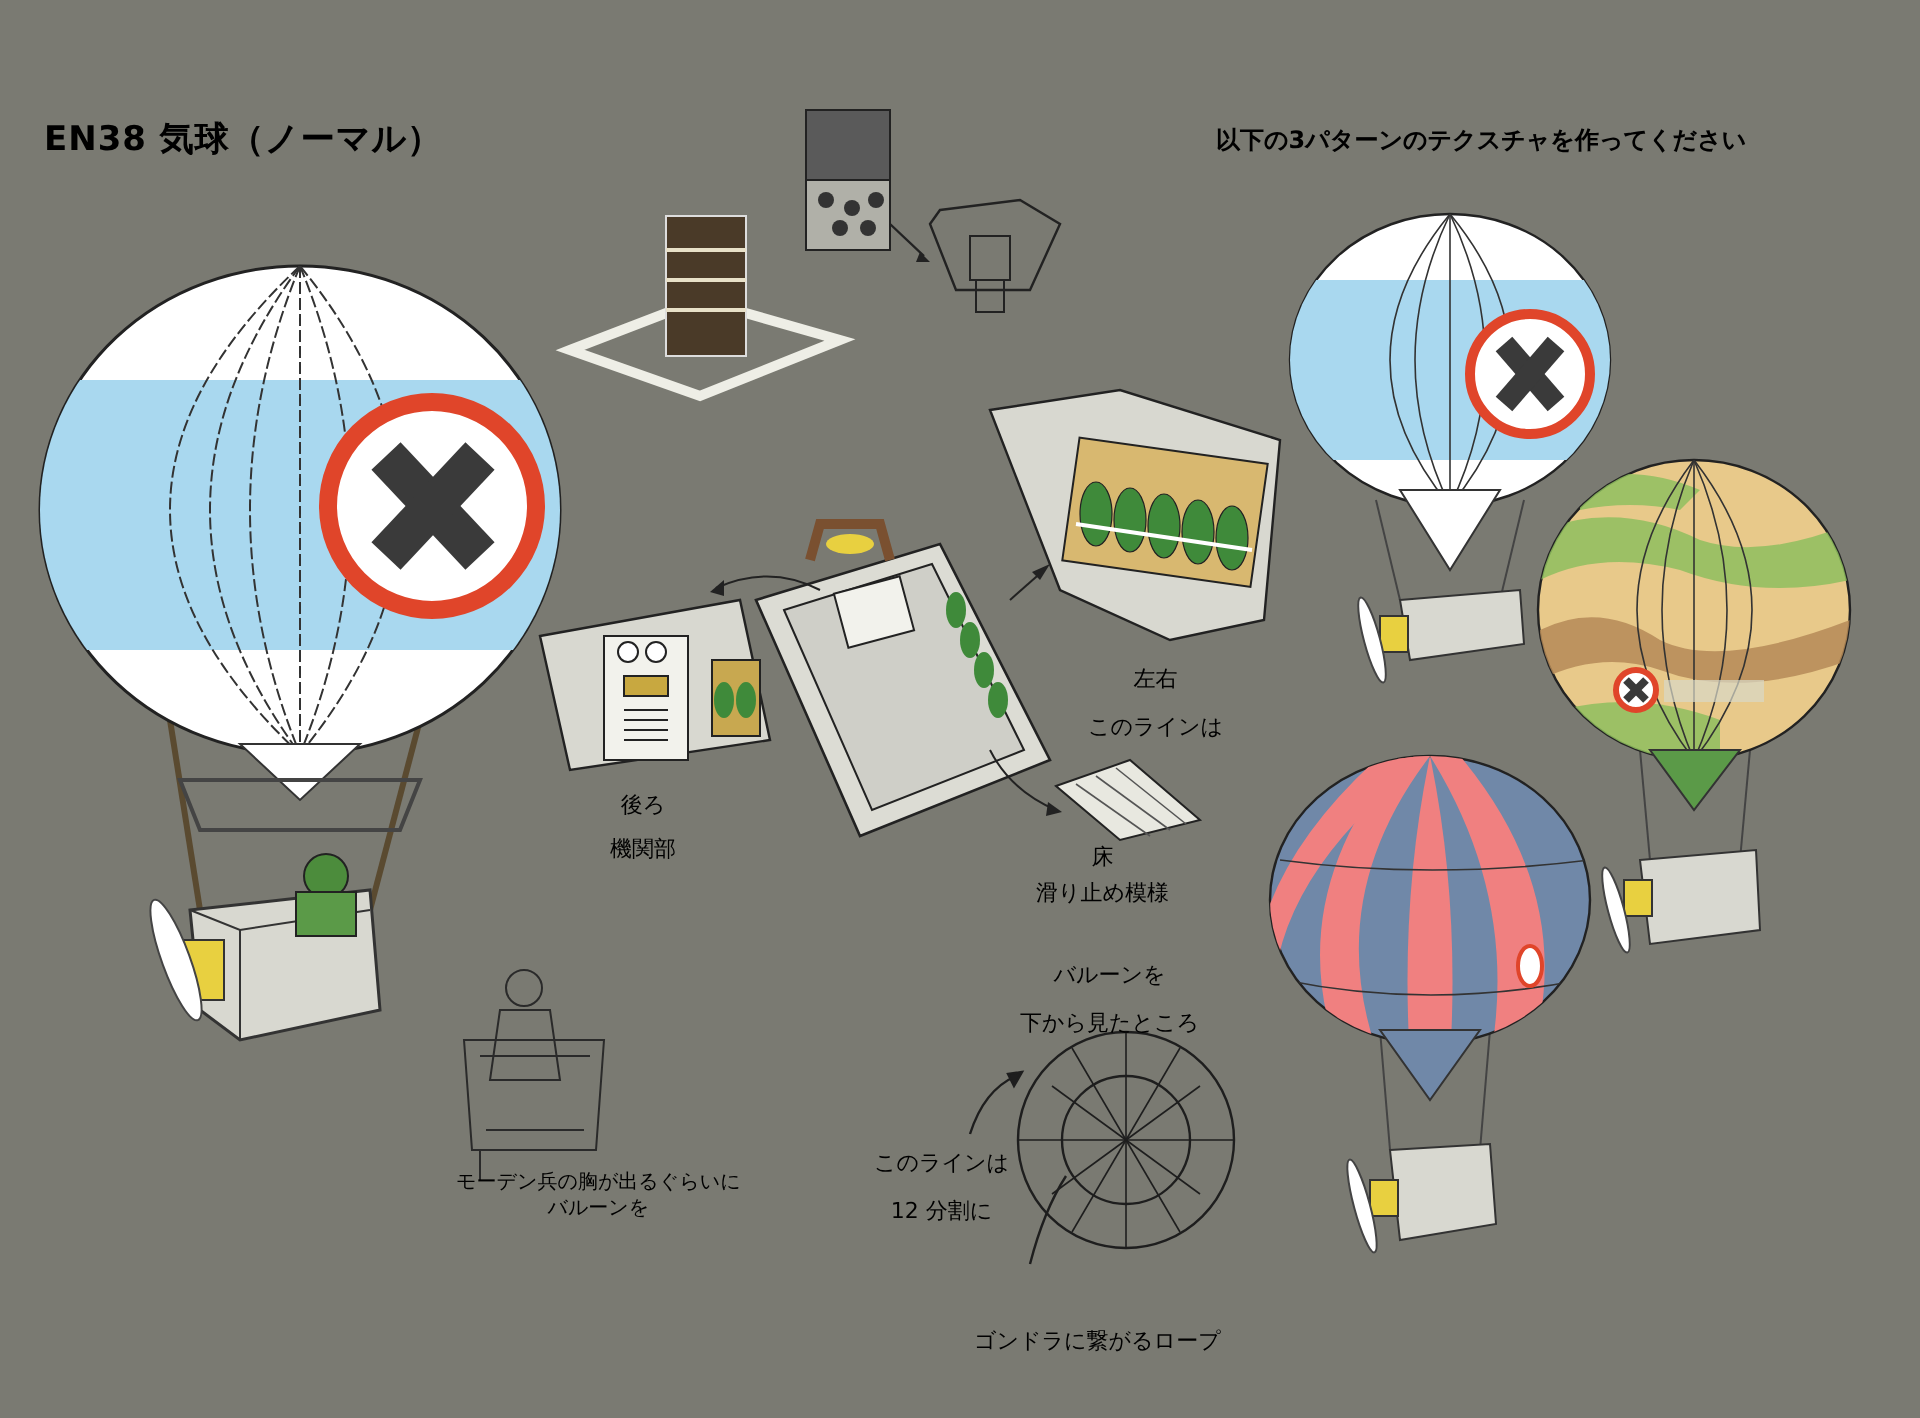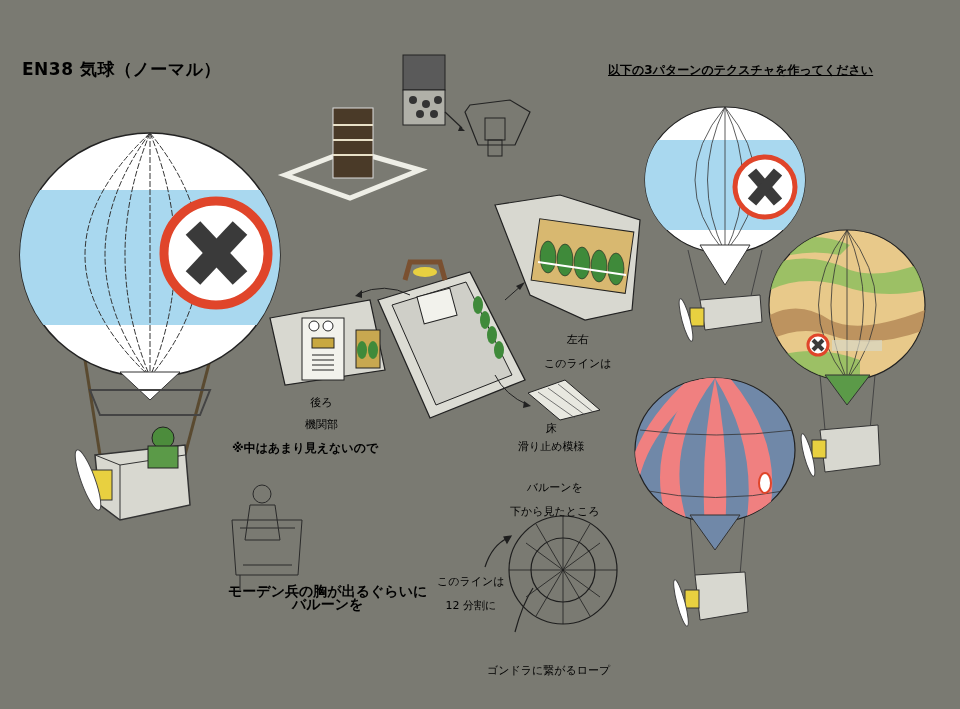--- a/index.html
+++ b/index.html
@@ -1,22 +1,22 @@
 <!DOCTYPE html>
 <html><head>
 <meta charset="utf-8">
 <style>
   html,body{margin:0;padding:0;}
   body{width:960px;height:709px;background:#7a7a72;position:relative;overflow:hidden;font-family:"DejaVu Sans",sans-serif;color:#1e1e1e;}
   .txt{position:absolute;white-space:nowrap;color:#000000;text-align:center;}
   .title{left:22px;top:58px;font-size:17px;font-weight:bold;letter-spacing:0.5px;}
-  .instr{left:608px;top:62px;font-size:12px;font-weight:bold;line-height:17px;text-decoration:underline;}
+  .instr{left:608px;top:62px;font-size:12px;font-weight:bold;line-height:17px;}
   .lbl{font-size:11px;font-weight:normal;}
   .note{font-size:12px;font-weight:bold;line-height:17px;}
-  .small{font-size:14px;font-weight:bold;line-height:13px;}
+  .small{font-size:10px;font-weight:normal;line-height:13px;}
   svg.art{position:absolute;left:0;top:0;}
 </style>
 </head>
 <body>
 
 <svg class="art" width="960" height="709" viewBox="0 0 960 709">
 
   <g>
 
     <line x1="85" y1="360" x2="100" y2="455" stroke="#5a4a30" stroke-width="3"></line>
@@ -262,21 +262,20 @@
   <div>左右</div>
   <div>このラインは</div>
 </div>
 
 <div class="txt lbl" style="left:518px;top:420px;line-height:18px;">
   <div>床</div>
   <div>滑り止め模様</div>
 </div>
 
 <div class="txt note" style="left:232px;top:440px;">
-  <div>※中はあまり見えないので</div>
 </div>
 
 <div class="txt small" style="left:228px;top:585px;">
   <div>モーデン兵の胸が出るぐらいに</div>
   <div>バルーンを</div>
 </div>
 
 <div class="txt lbl" style="left:510px;top:476px;line-height:24px;">
   <div>バルーンを</div>
   <div>下から見たところ</div>

